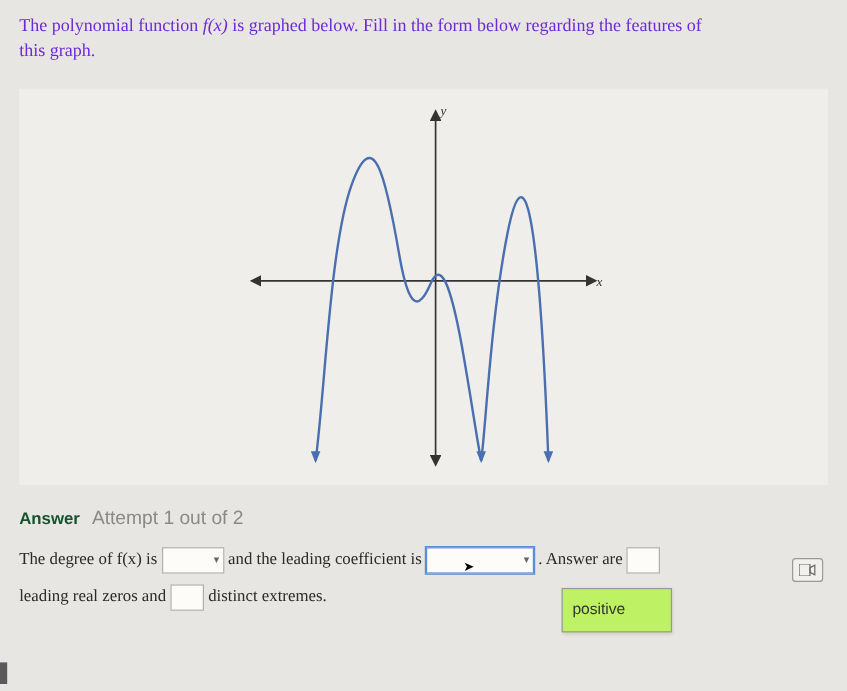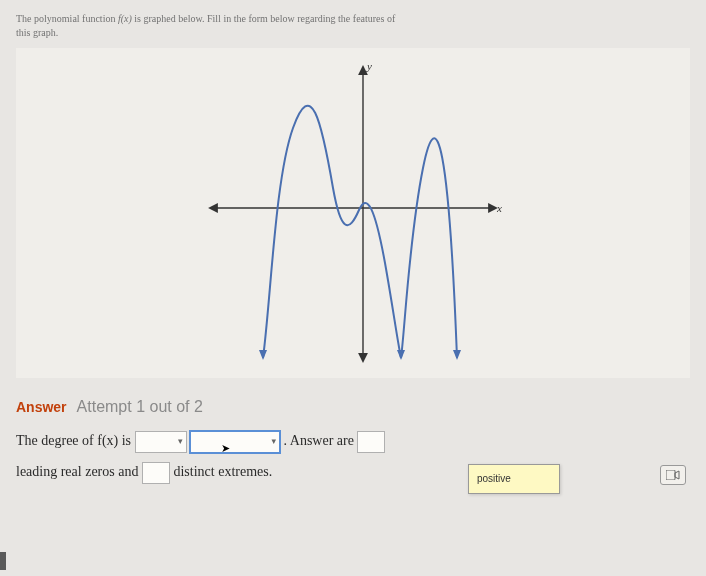--- a/index.html
+++ b/index.html
@@ -7,43 +7,43 @@
       width: 706px;
       height: 576px;
       background: #e8e6e3;
       font-family: Georgia, 'Times New Roman', serif;
       color: #2a2a2a;
       padding: 12px 16px;
       position: relative;
       overflow: hidden;
     }
     .question-text {
-      font-size: 10px;
+      font-size: 15px;
       line-height: 1.4;
-      color: #737373;
-      margin-bottom: 8px;
+      color: #6d28d9;
+      margin-bottom: 20px;
     }
     .question-text .fx { font-style: italic; }
     .graph-area {
       width: 100%;
       height: 330px;
       display: flex;
       justify-content: center;
       align-items: center;
       background: #f0eeea;
     }
     svg.graph { width: 320px; height: 310px; }
     .answer-row {
       display: flex;
       align-items: baseline;
       gap: 10px;
       margin-top: 20px;
       font-family: Arial, sans-serif;
     }
-    .answer-label { font-weight: bold; font-size: 14px; color: #c2410c; }
+    .answer-label { font-weight: bold; font-size: 14px; color: #14532d; }
     .attempt { font-size: 16px; color: #8a8a8a; }
     .video-icon-box {
       position: absolute;
       right: 20px;
       top: 465px;
       width: 26px; height: 20px;
       border: 1px solid #999;
       border-radius: 3px;
       display: flex; align-items: center; justify-content: center;
       background: #f2f0ec;
@@ -83,24 +83,24 @@
       width: 28px; height: 22px;
       border: 1px solid #b0b0b0;
       background: #fdfcf9;
       vertical-align: middle;
     }
     .dropdown-panel {
       position: absolute;
       left: 452px;
       top: 38px;
       width: 92px;
-      background: #fef9c3;
+      background: #bef264;
       border: 1px solid #999;
       font-family: Arial, sans-serif;
-      font-size: 10px;
+      font-size: 13px;
       box-shadow: 1px 1px 3px rgba(0,0,0,0.15);
     }
     .dropdown-panel .opt {
       padding: 3px 8px;
       color: #333;
       cursor: default;
     }
     .left-tab {
       position: absolute;
       left: 0; bottom: 6px;
@@ -154,20 +154,21 @@
 <div class="video-icon-box">
   <svg width="14" height="10" viewBox="0 0 14 10">
     <rect x="0" y="0" width="9" height="10" rx="1" fill="none" stroke="#666" stroke-width="1"></rect>
     <path d="M 9 3 L 13 1 L 13 9 L 9 7 z" fill="none" stroke="#666" stroke-width="1"></path>
   </svg>
 </div>
 
 <div class="sentence-area">
   <span>The degree of f(x) is </span>
   <span class="inline-select"><span class="chev">▾</span></span>
+  <span> and the leading coefficient is </span>
   <span class="inline-select focused">
     <span class="cursor-arrow">➤</span>
     <span class="chev">▾</span>
   </span>
   <span>. Answer are </span>
   <span class="inline-input"></span>
   <br>
   <span>leading real zeros and </span>
   <span class="inline-input"></span>
   <span> distinct extremes.</span>

